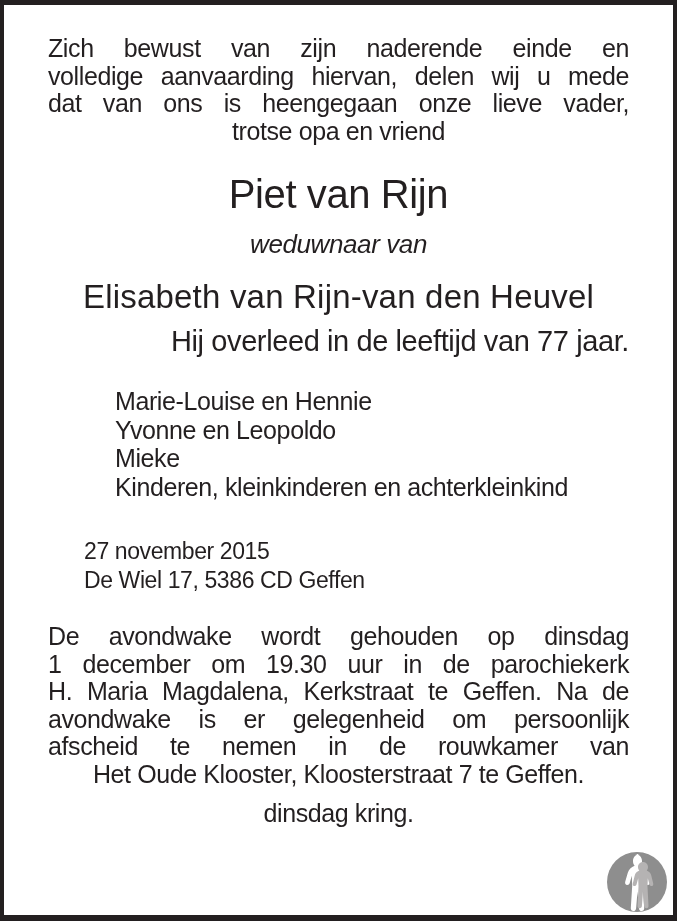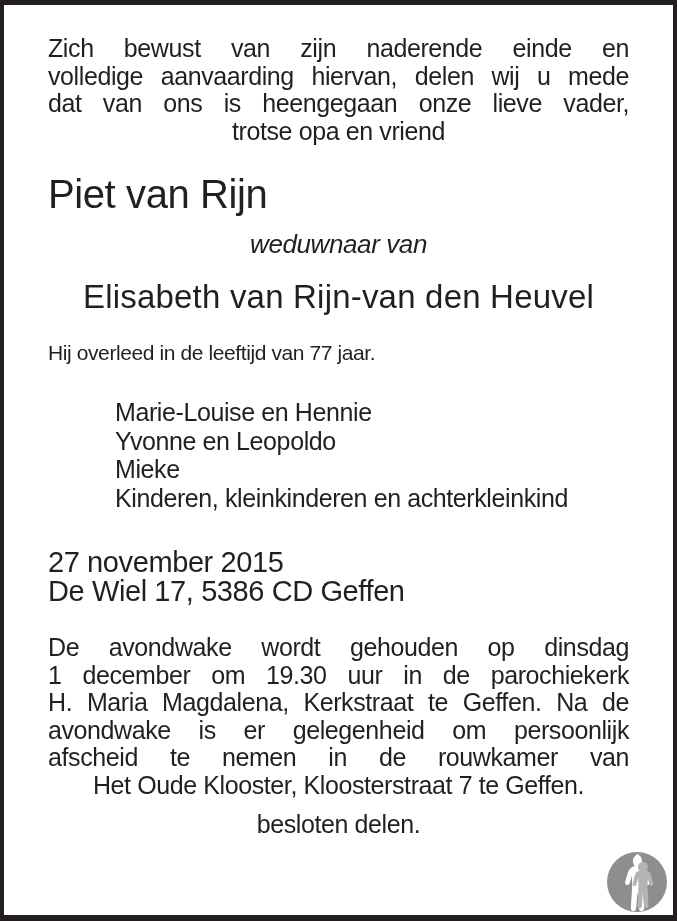--- a/index.html
+++ b/index.html
@@ -22,27 +22,27 @@
     color:var(--text-color);
     letter-spacing:-0.4px;
   }
   .para{font-size:25px;line-height:27.5px;}
   .jline{text-align:justify;text-align-last:justify;}
   .lline{text-align:center;}
   .intro{margin-top:30px;}
   .deceased-name{
     margin-top:27px;
     font-size:40px;line-height:44px;
-    text-align:left;font-weight:400;
+    text-align:center;font-weight:400;
   }
   .relation{margin-top:13px;font-size:26px;line-height:30px;text-align:center;font-style:italic;}
   .spouse-name{margin-top:19px;font-size:33px;line-height:38px;text-align:center;letter-spacing:0.2px;}
-  .age-line{margin-top:22px;font-size:21px;line-height:29px;}
+  .age-line{margin-top:11px;font-size:29px;line-height:29px;text-align:right;}
   .family{margin-top:31px;padding-left:67px;font-size:25px;line-height:28.5px;}
-  .date-block{margin-top:36px;font-size:29px;line-height:28.5px;}
+  .date-block{margin-top:36px;font-size:23px;line-height:28.5px;margin-left:36px;}
   .wake{margin-top:29px;}
   .cremation{margin-top:12px;}
   .logo{
     position:absolute;
     right:4px;bottom:1px;
     width:64px;height:64px;
   }
 </style>
 </head>
 <body>
@@ -79,21 +79,21 @@
   <div class="para wake">
     <div class="jline">De avondwake wordt gehouden op dinsdag</div>
     <div class="jline">1 december om 19.30 uur in de parochiekerk</div>
     <div class="jline">H. Maria Magdalena, Kerkstraat te Geffen. Na de</div>
     <div class="jline">avondwake is er gelegenheid om persoonlijk</div>
     <div class="jline">afscheid te nemen in de rouwkamer van</div>
     <div class="lline">Het Oude Klooster, Kloosterstraat 7 te Geffen.</div>
   </div>
 
   <div class="para cremation">
-    <div class="lline">besloten delen.</div>
+    <div class="lline">dinsdag kring.</div>
   </div>
 
   <svg class="logo" viewBox="0 0 64 64" xmlns="http://www.w3.org/2000/svg" aria-hidden="true">
     <circle cx="32" cy="32" r="30" fill="#8e8e8e"></circle>
 
     <path d="M30 4 c4 0 7 3 7 7 c0 2 -0.6 3.6 -1.6 4.8 c3.4 1.4 5.8 3.6 6.8 7 l2.6 9 c0.5 1.8 -0.4 3.2 -2 3.2 c-1.3 0 -2.2 -0.8 -2.6 -2.2 l-2 -7 l-0.4 10 l1.4 22.5 c0.05 1.5 -1 2.7 -2.6 2.7 c-1.5 0 -2.6 -1.1 -2.7 -2.6 l-1.4 -17 l-1.4 17 c-0.1 1.5 -1.2 2.6 -2.7 2.6 c-1.6 0 -2.65 -1.2 -2.6 -2.7 l1.4 -22.5 l-0.4 -10 l-2 7 c-0.4 1.4 -1.3 2.2 -2.6 2.2 c-1.6 0 -2.5 -1.4 -2 -3.2 l2.6 -9 c1 -3.4 3.4 -5.6 6.8 -7 c-1 -1.2 -1.6 -2.8 -1.6 -4.8 c0 -4 3 -7 7 -7 z" fill="#ffffff"></path>
 
     <path d="M38 12 c2.8 0 5 2.2 5 5 c0 1.5 -0.5 2.7 -1.3 3.6 c2.5 1 4.1 2.8 4.7 5.4 l1.8 7.4 c0.35 1.5 -0.4 2.6 -1.7 2.6 c-1 0 -1.8 -0.6 -2.1 -1.8 l-1.6 -6 l-0.3 8.2 l1 19.6 c0.07 1.3 -0.9 2.3 -2.2 2.3 c-1.2 0 -2.1 -0.9 -2.2 -2.2 l-1.1 -14.6 l-1.1 14.6 c-0.1 1.3 -1 2.2 -2.2 2.2 c-1.3 0 -2.27 -1 -2.2 -2.3 l1 -19.6 l-0.3 -8.2 l-1.6 6 c-0.3 1.2 -1.1 1.8 -2.1 1.8 c-1.3 0 -2.05 -1.1 -1.7 -2.6 l1.8 -7.4 c0.6 -2.6 2.2 -4.4 4.7 -5.4 c-0.8 -0.9 -1.3 -2.1 -1.3 -3.6 c0 -2.8 2.2 -5 5 -5 z" fill="#b5b3b3"></path>
   </svg>
 

